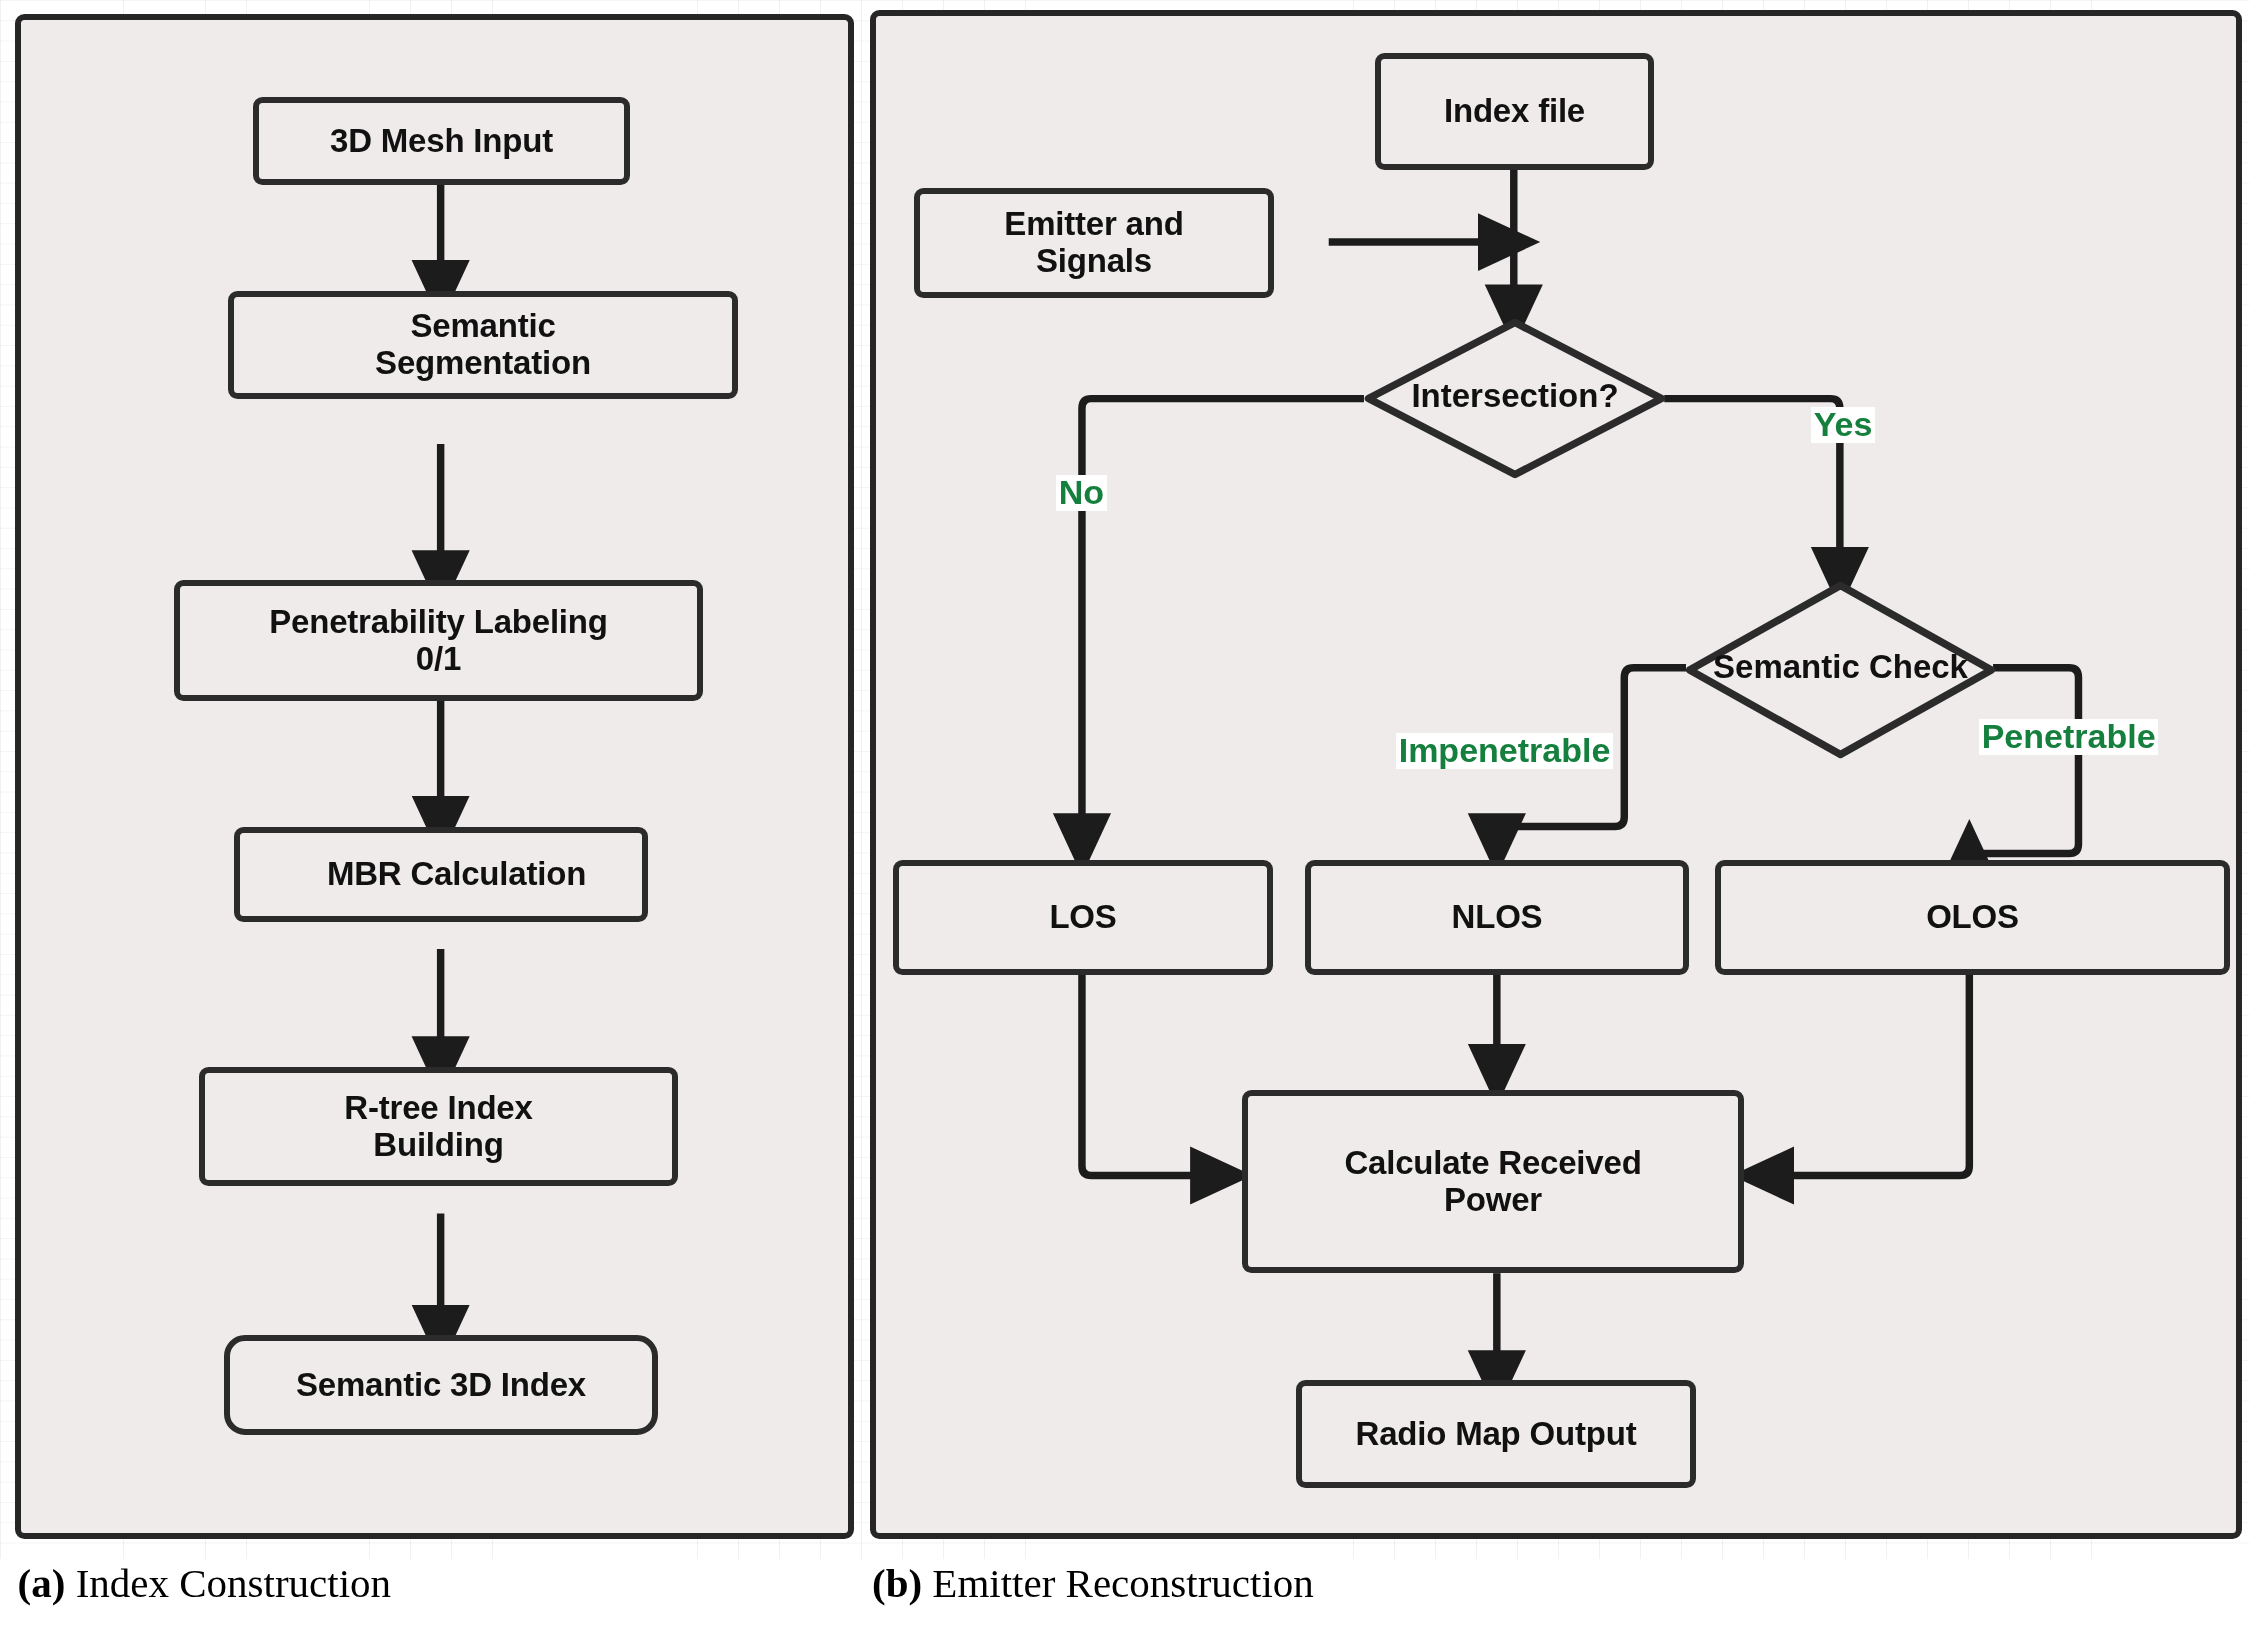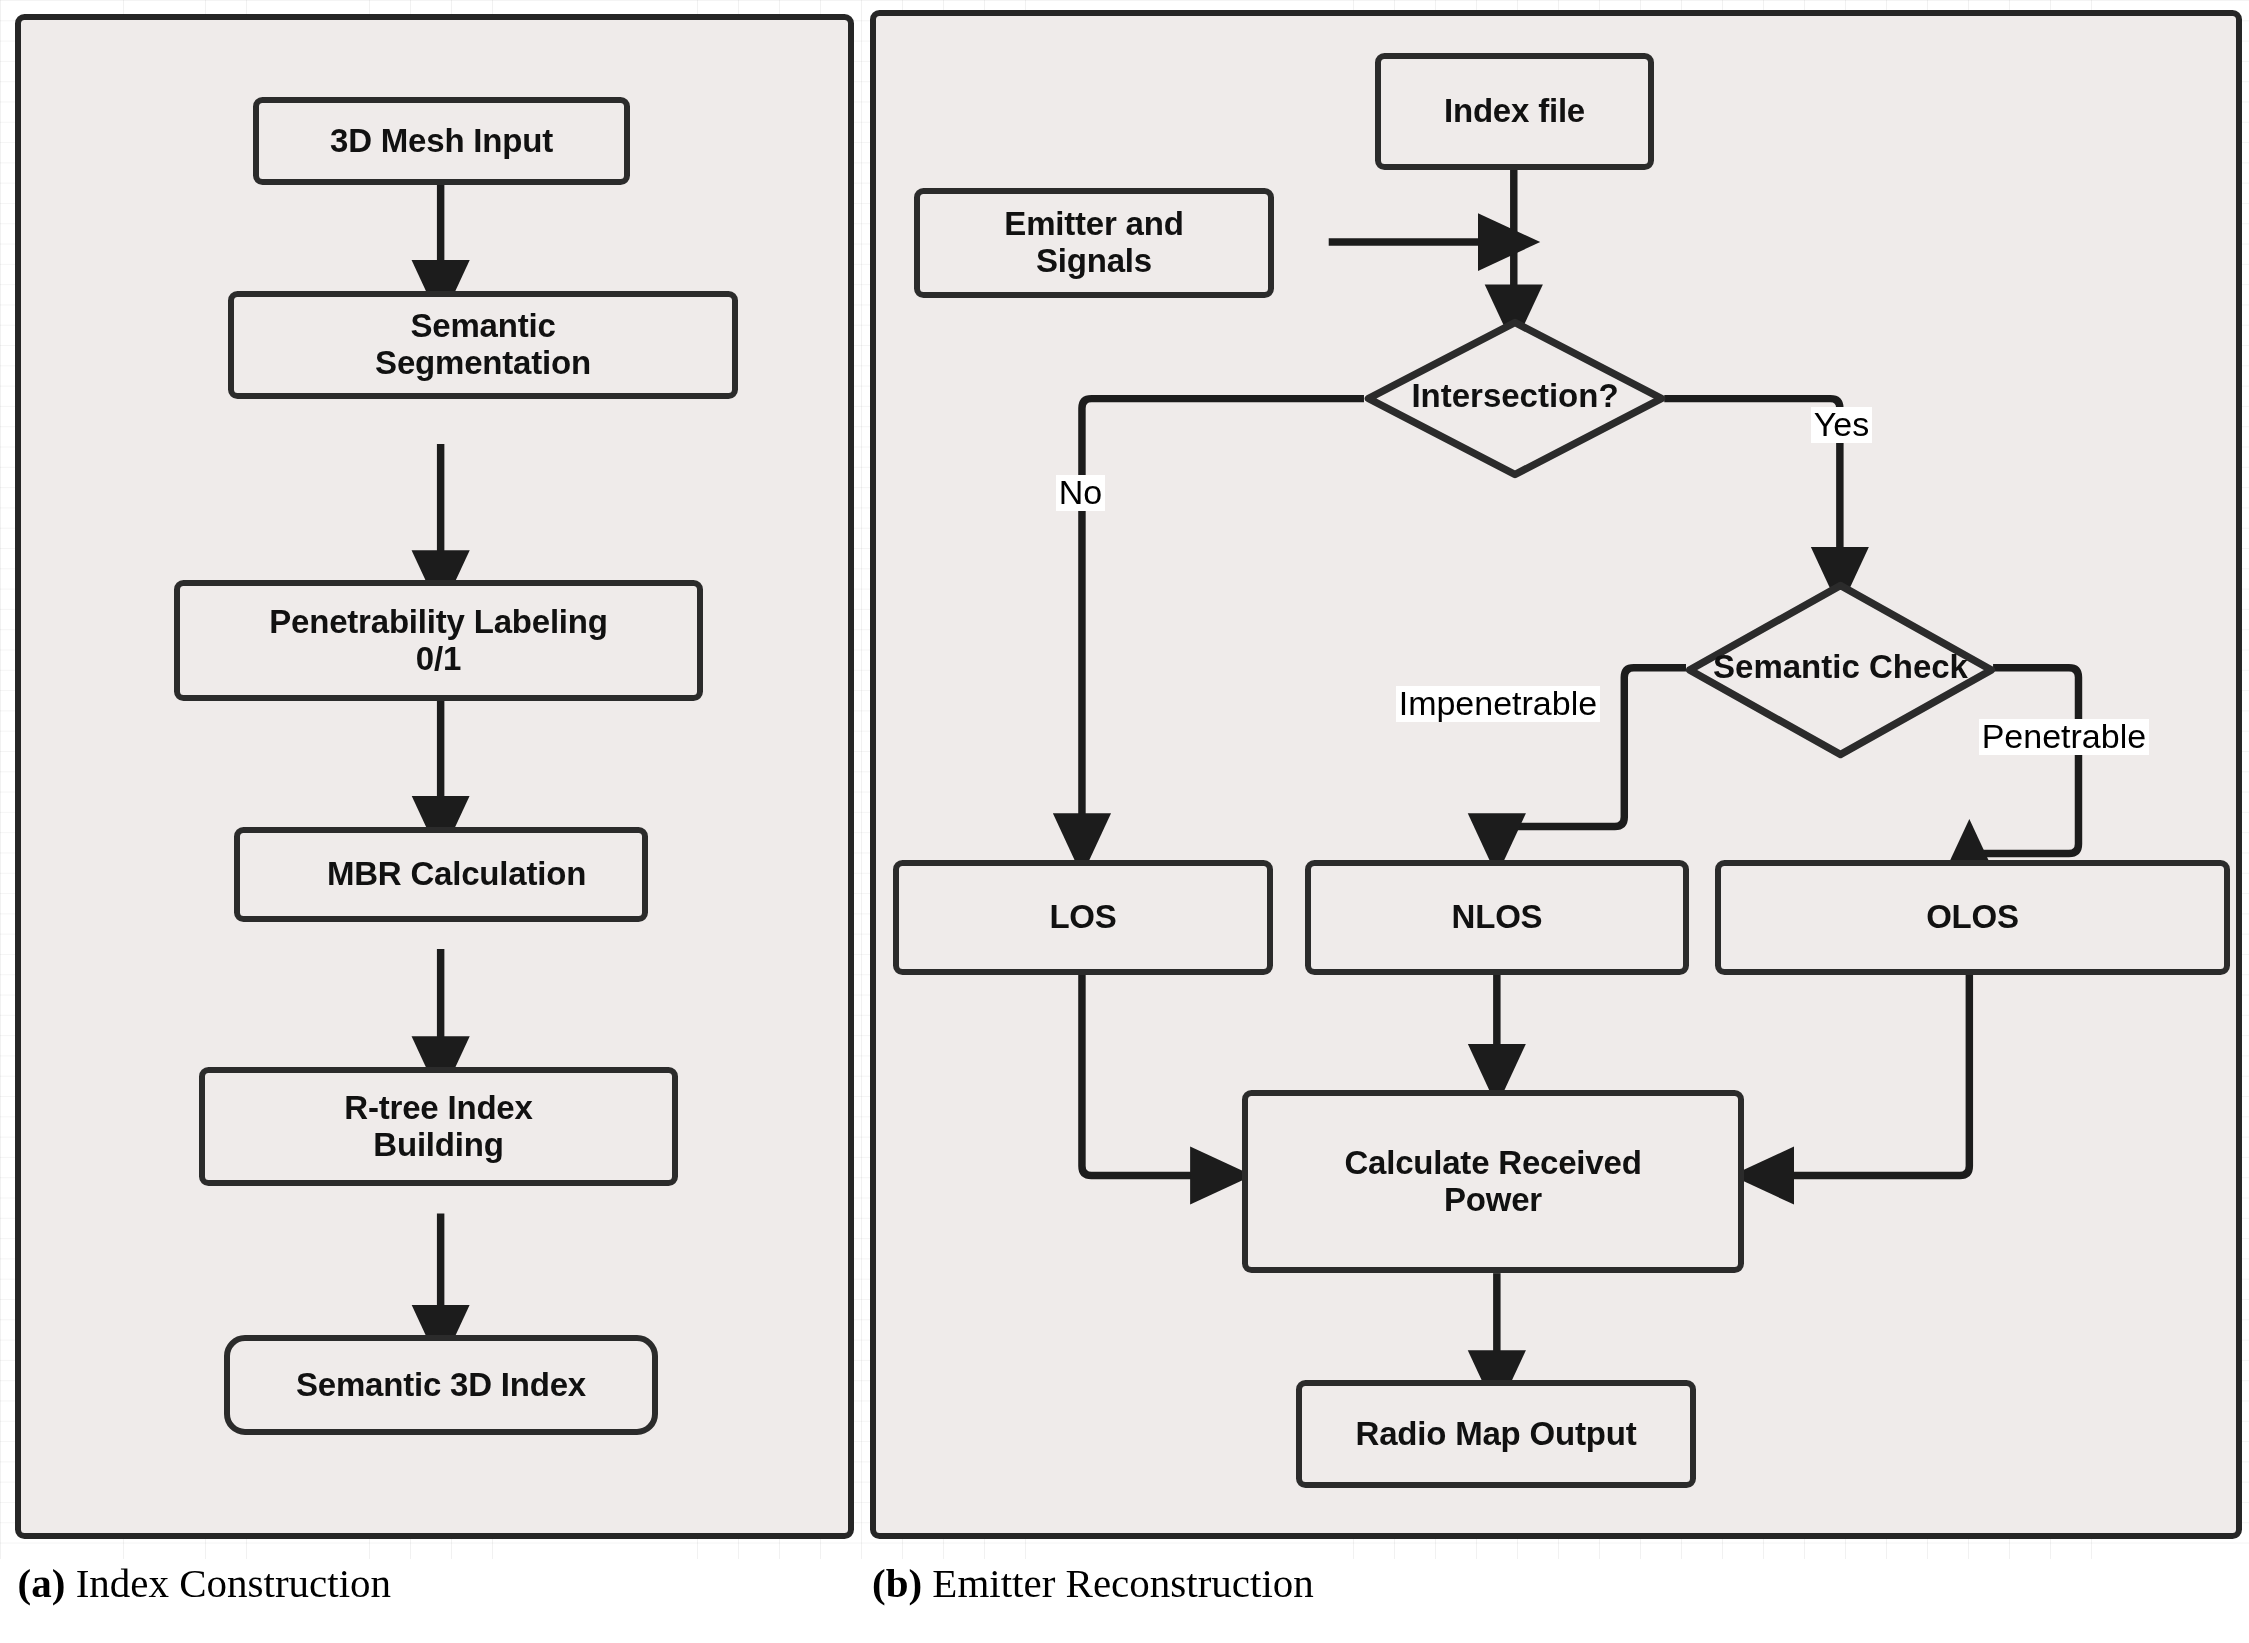--- a/index.html
+++ b/index.html
@@ -70,23 +70,23 @@
     width: 100%;
     text-align: center;
     font-weight: bold;
     color: #111111;
     white-space: nowrap;
     z-index: 7;
   }
 
   .edge-label {
     position: absolute;
-    color: #000000;
+    color: #15803d;
     background: #FFFFFF;
-    font-weight: normal;
+    font-weight: bold;
     white-space: nowrap;
     z-index: 8;
     padding: 0 2.7px;
     line-height: 1.05;
   }
 
   svg.wires {
     position: absolute;
     left: 0; top: 0;
     width: 2250px;
@@ -220,21 +220,21 @@
   </div>
 
   <div class="node" style="left:1296px; top:1380px; width:400px; height:108px; font-size:33px;">
     <span>Radio Map Output</span>
   </div>
 
   <div class="edge-label" style="left:1056px; top:475px; font-size:34px;">No</div>
 
   <div class="edge-label" style="left:1811px; top:407px; font-size:34px;">Yes</div>
 
-  <div class="edge-label" style="left:1396px; top:686px; font-size:34px;">Impenetrable</div>
+  <div class="edge-label" style="left:1396px; top:733px; font-size:34px;">Impenetrable</div>
 
   <div class="edge-label" style="left:1979px; top:719px; font-size:34px;">Penetrable</div>
 
   <div class="caption" id="caption-a">
     <b>(a)</b><span> Index Construction</span>
   </div>
 
   <div class="caption" id="caption-b">
     <b>(b)</b><span> Emitter Reconstruction</span>
   </div>

